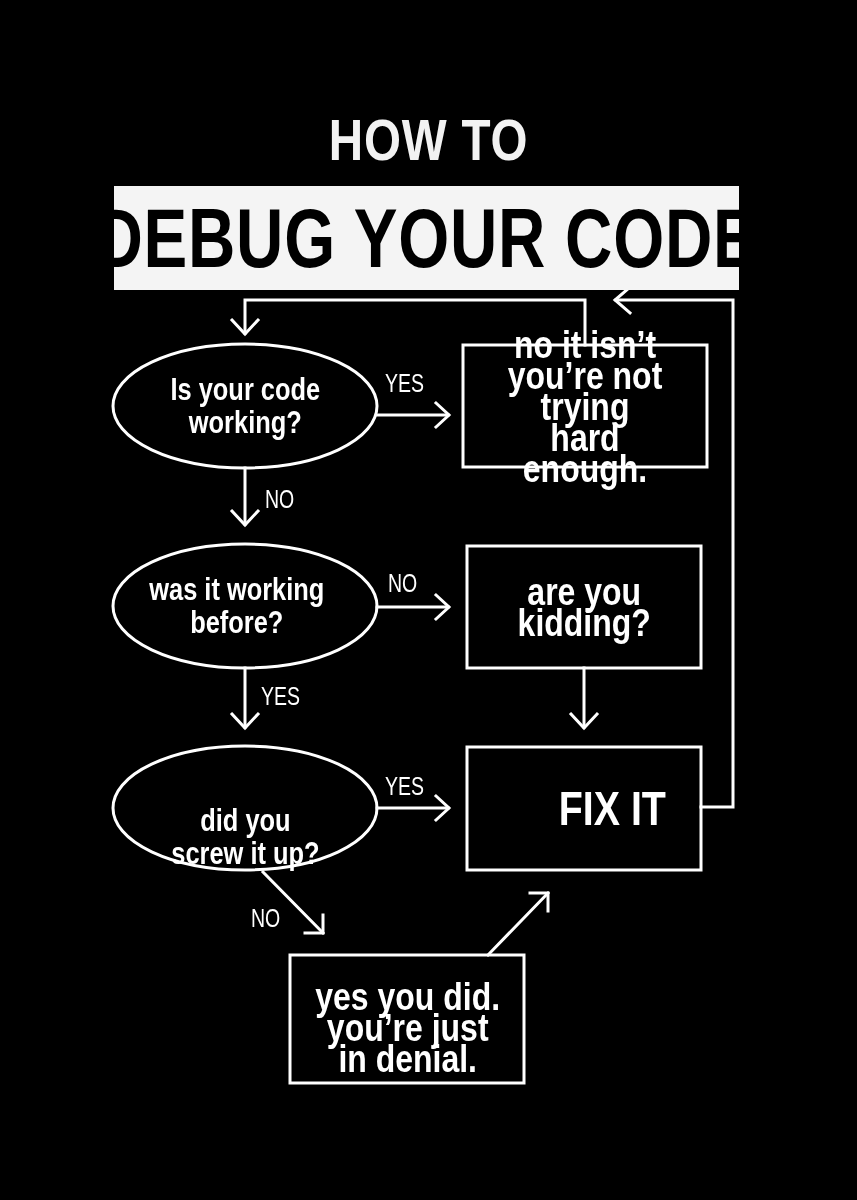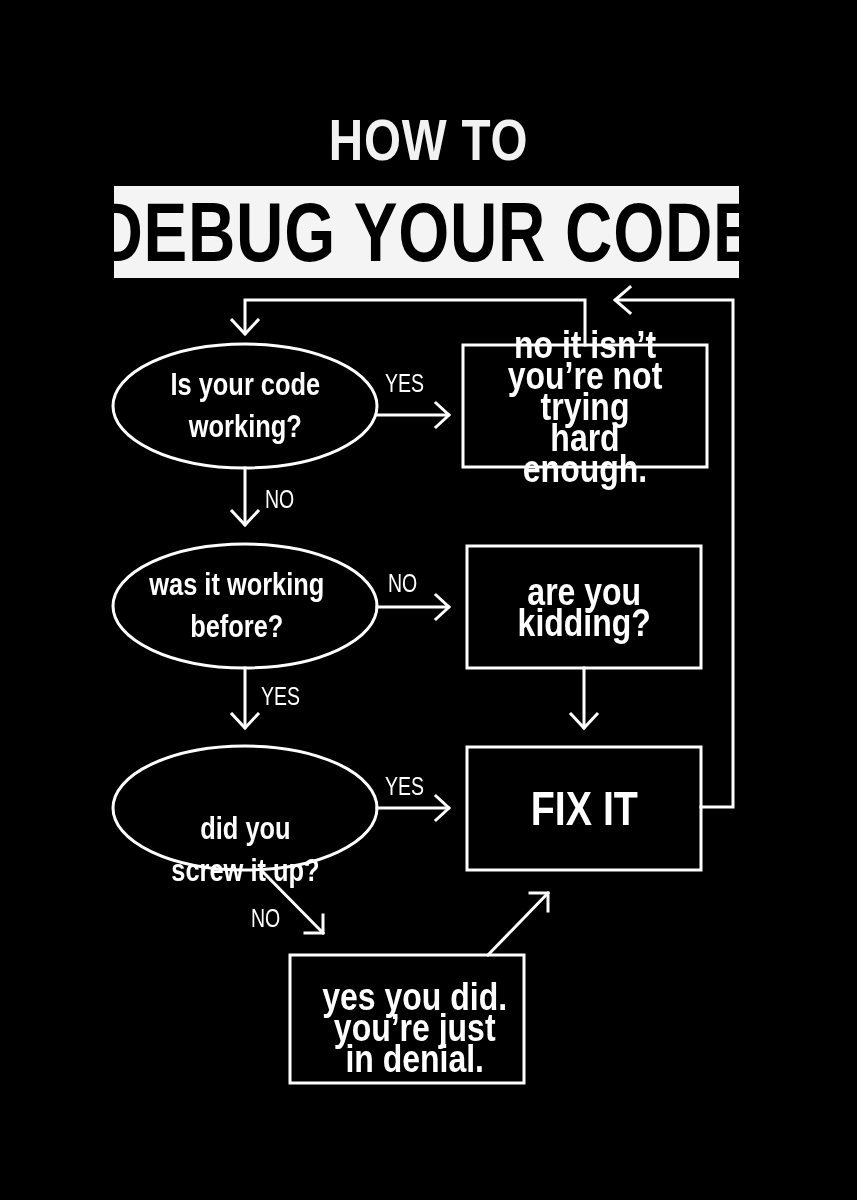--- a/index.html
+++ b/index.html
@@ -7,40 +7,40 @@
     .abs { position: absolute; }
     #wires { position: absolute; left: 0; top: 0; width: 857px; height: 1200px; }
     .title-top {
       left: 0; width: 857px; top: 108px; text-align: center;
       font-family: "Liberation Sans", sans-serif; font-weight: bold;
       font-size: 58px; line-height: 64px; letter-spacing: 1px;
       transform: scaleX(0.82); transform-origin: center;
       color: #f2f2f2;
     }
     .title-bar {
-      left: 114px; top: 186px; width: 625px; height: 92px;
+      left: 114px; top: 186px; width: 625px; height: 104px;
       background: #f4f4f4;
       display: flex; align-items: center; justify-content: center;
       overflow: hidden;
     }
     .title-bar span {
       color: #000; font-weight: bold; font-size: 84px; line-height: 84px;
       letter-spacing: 1px; transform: scaleX(0.78); white-space: nowrap;
       font-family: "Liberation Sans", sans-serif;
     }
     .node-text {
       display: flex; align-items: center; justify-content: center;
       text-align: center; font-weight: bold; color: #fff;
       font-family: "Liberation Sans", sans-serif;
       white-space: pre-line;
     }
     .node-text span { display: inline-block; transform: scaleX(0.82); }
-    .q-text { font-size: 31px; line-height: 42px; }
+    .q-text { font-size: 31px; line-height: 33px; }
     .a-text { font-size: 39px; line-height: 31px; }
-    .fix-text { font-size: 48px; line-height: 50px; }
+    .fix-text { font-size: 48px; line-height: 50px; margin-left: 28px; }
     .edge-label {
       font-family: "Liberation Sans Narrow", "Liberation Sans", sans-serif;
       font-size: 25px; line-height: 26px; color: #fff;
       transform: scaleX(0.78); transform-origin: left top;
     }
   </style>
 </head>
 <body>
 
 <svg id="wires" viewBox="0 0 857 1200" xmlns="http://www.w3.org/2000/svg">
@@ -104,29 +104,29 @@
 
 <div class="abs node-text q-text" style="left:105px; top:544px; width:264px; height:124px;">
   <span>was it working
 before?</span>
 </div>
 <div class="abs node-text a-text" style="left:467px; top:546px; width:234px; height:122px;border-radius:13px;">
   <span>are you
 kidding?</span>
 </div>
 
-<div class="abs node-text q-text" style="left:113px; top:788px; width:264px; height:124px;">
+<div class="abs node-text q-text" style="left:113px; top:746px; width:264px; height:124px;align-items:flex-end;">
   <span>did you
 screw it up?</span>
 </div>
 <div class="abs node-text fix-text" style="left:467px; top:747px; width:234px; height:123px;">
   <span>FIX IT</span>
 </div>
 
-<div class="abs node-text a-text" style="left:286px; top:955px; width:234px; height:144px;padding-left:12px;">
+<div class="abs node-text a-text" style="left:279px; top:955px; width:234px; height:144px;padding-left:12px;">
   <span>yes you did.
 you’re just
 in denial.</span>
 </div>
 
 <div class="abs edge-label" style="left:385px; top:370px;">YES</div>
 <div class="abs edge-label" style="left:265px; top:486px;">NO</div>
 <div class="abs edge-label" style="left:388px; top:570px;">NO</div>
 <div class="abs edge-label" style="left:261px; top:683px;">YES</div>
 <div class="abs edge-label" style="left:385px; top:773px;">YES</div>

